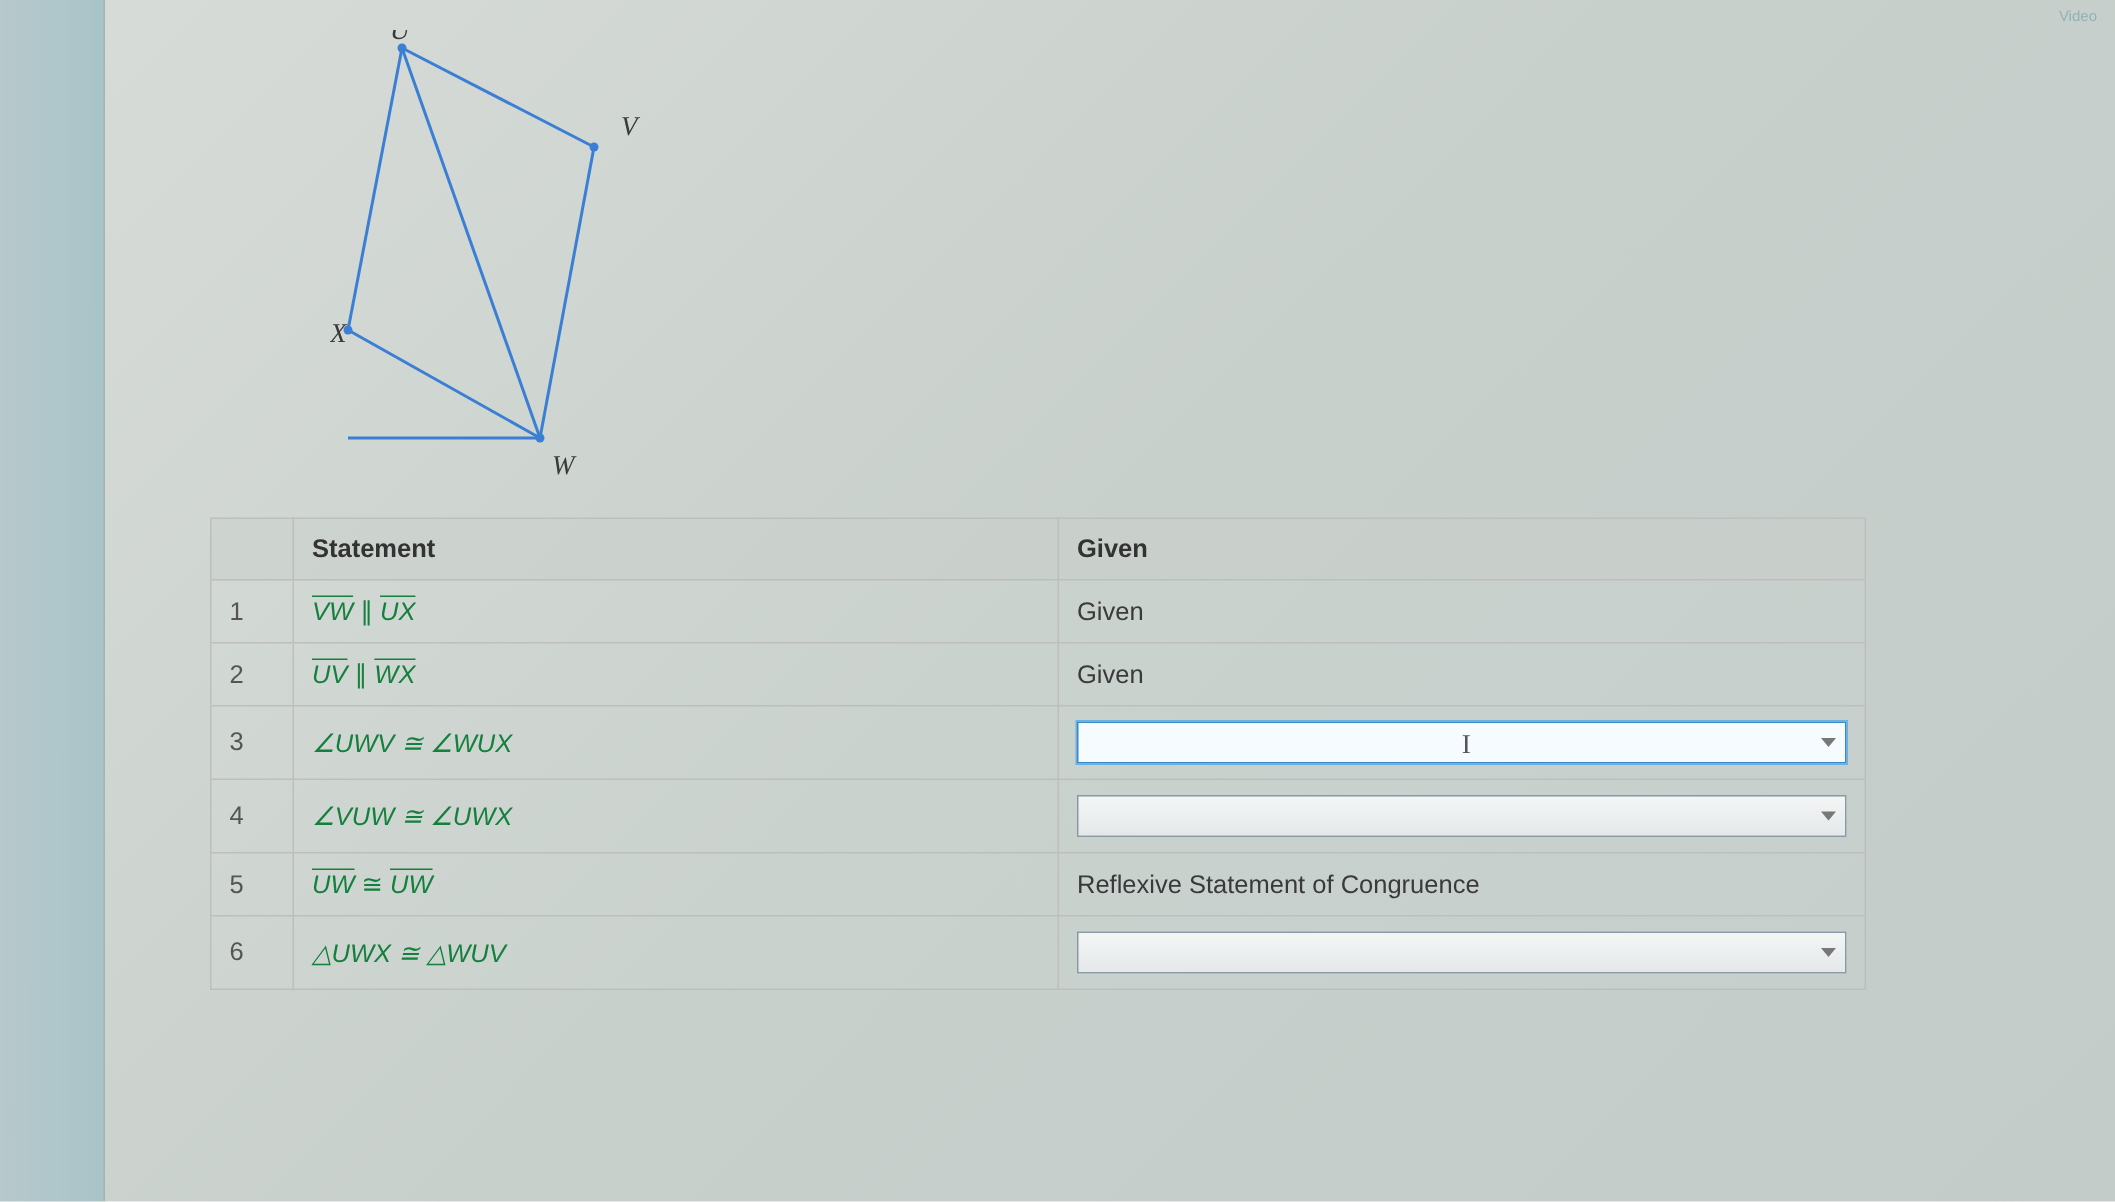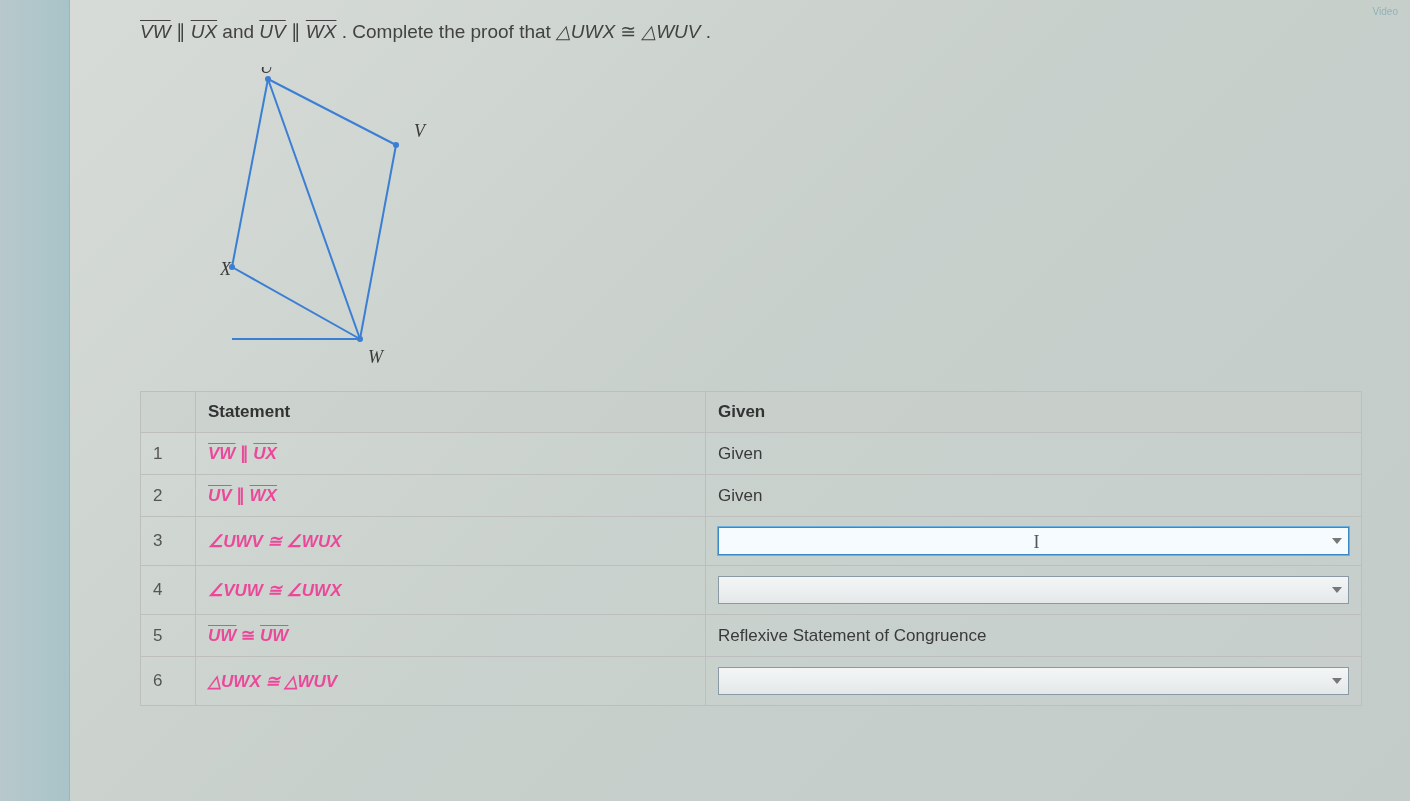--- a/index.html
+++ b/index.html
@@ -36,21 +36,21 @@
     color: #424242;
     margin-bottom: 24px;
   }
   .ov { text-decoration: overline; display:inline-block; font-style: italic; }
   .ital { font-style: italic; }
   .figure {
     margin-left: 80px;
     margin-bottom: 20px;
   }
   .proof-table {
-    width: 1222px;
+    width: 1104px;
     border-collapse: collapse;
     background: rgba(255,255,255,0.05);
     margin-top: 8px;
     font-size: 17px;
   }
   .proof-table th, .proof-table td {
     border: 1px solid #bdbebd;
     padding: 10px 12px;
     text-align: left;
     vertical-align: middle;
@@ -88,45 +88,31 @@
     border-top: 6px solid #777;
   }
   .text-cursor {
     position: absolute;
     left: 50%;
     top: 4px;
     font-family: serif;
     color: #555;
     font-size: 18px;
   }
-  .stmt-cell { font-style: italic; color:#ec4899;font-weight:bold;}
+  .stmt-cell { font-style: italic; color:#15803d;}
 </style>
 </head>
 <body>
 
 <div class="left-strip"></div>
 
 <div class="top-right-label">Video</div>
 
 <div class="content">
 
-  <div class="problem-text">
-    <span class="ov">VW</span>
-    <span> ∥ </span>
-    <span class="ov">UX</span>
-    <span> and </span>
-    <span class="ov">UV</span>
-    <span> ∥ </span>
-    <span class="ov">WX</span>
-    <span>. Complete the proof that </span>
-    <span class="ital">△UWX</span>
-    <span> ≅ </span>
-    <span class="ital">△WUV</span>
-    <span>.</span>
-  </div>
 
   <div class="figure">
     <svg width="230" height="300">
       <g stroke="#3b7fd4" stroke-width="2" fill="none">
         <line x1="48" y1="12" x2="176" y2="78"></line>
         <line x1="176" y1="78" x2="140" y2="272"></line>
         <line x1="140" y2="272" x2="12" y1="272"></line>
         <line x1="140" y1="272" x2="12" y2="200"></line>
         <line x1="12" y1="200" x2="48" y2="12"></line>
         <line x1="48" y1="12" x2="140" y2="272"></line>

